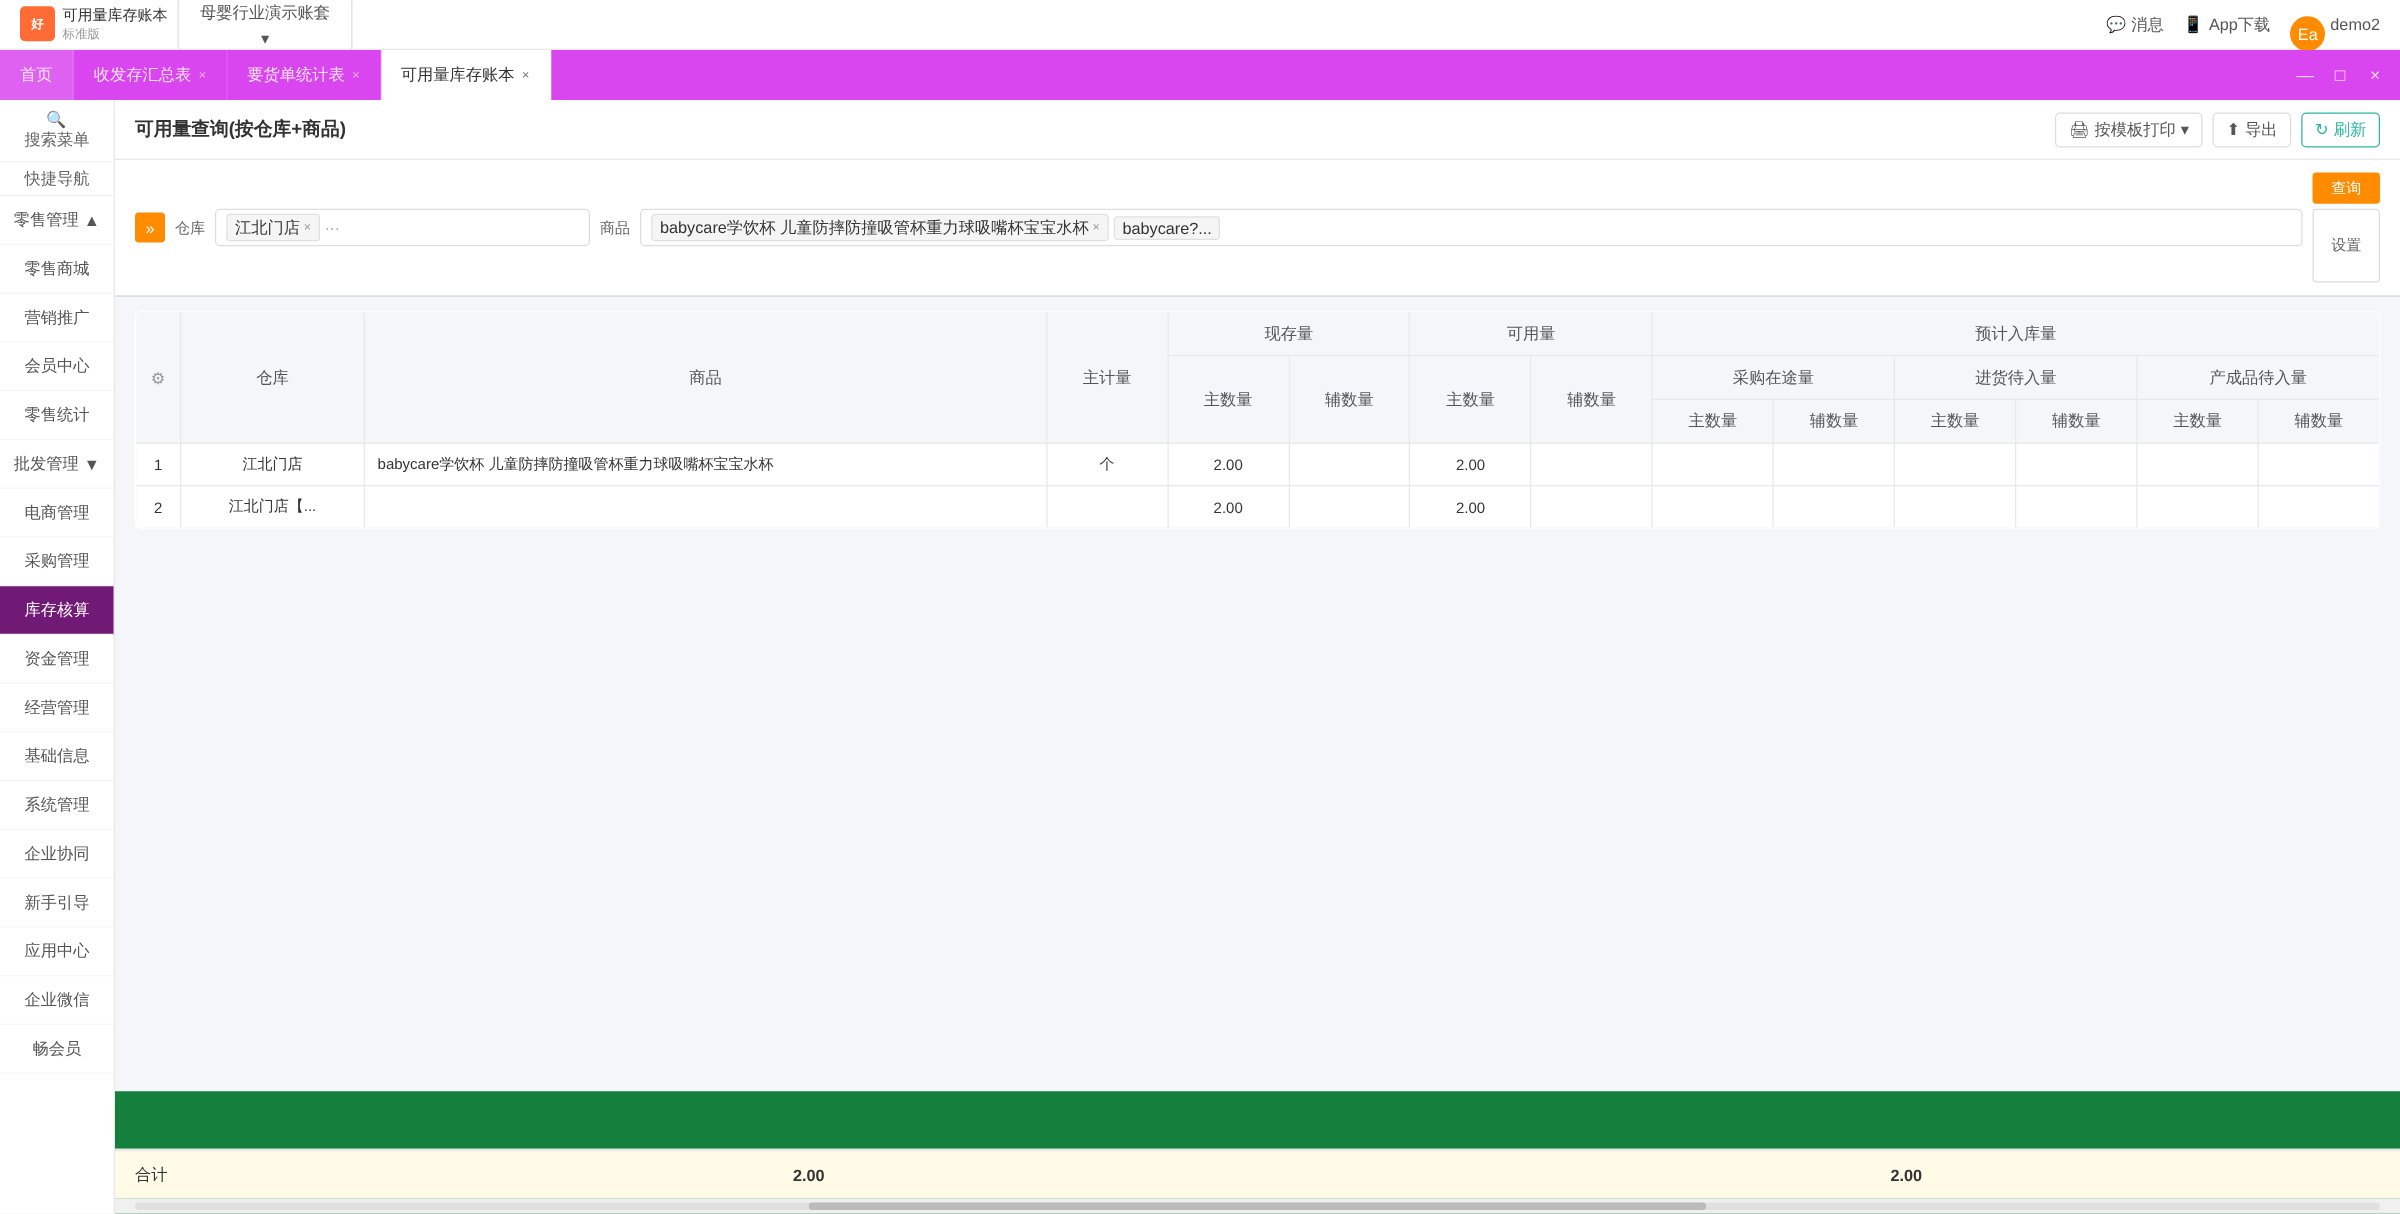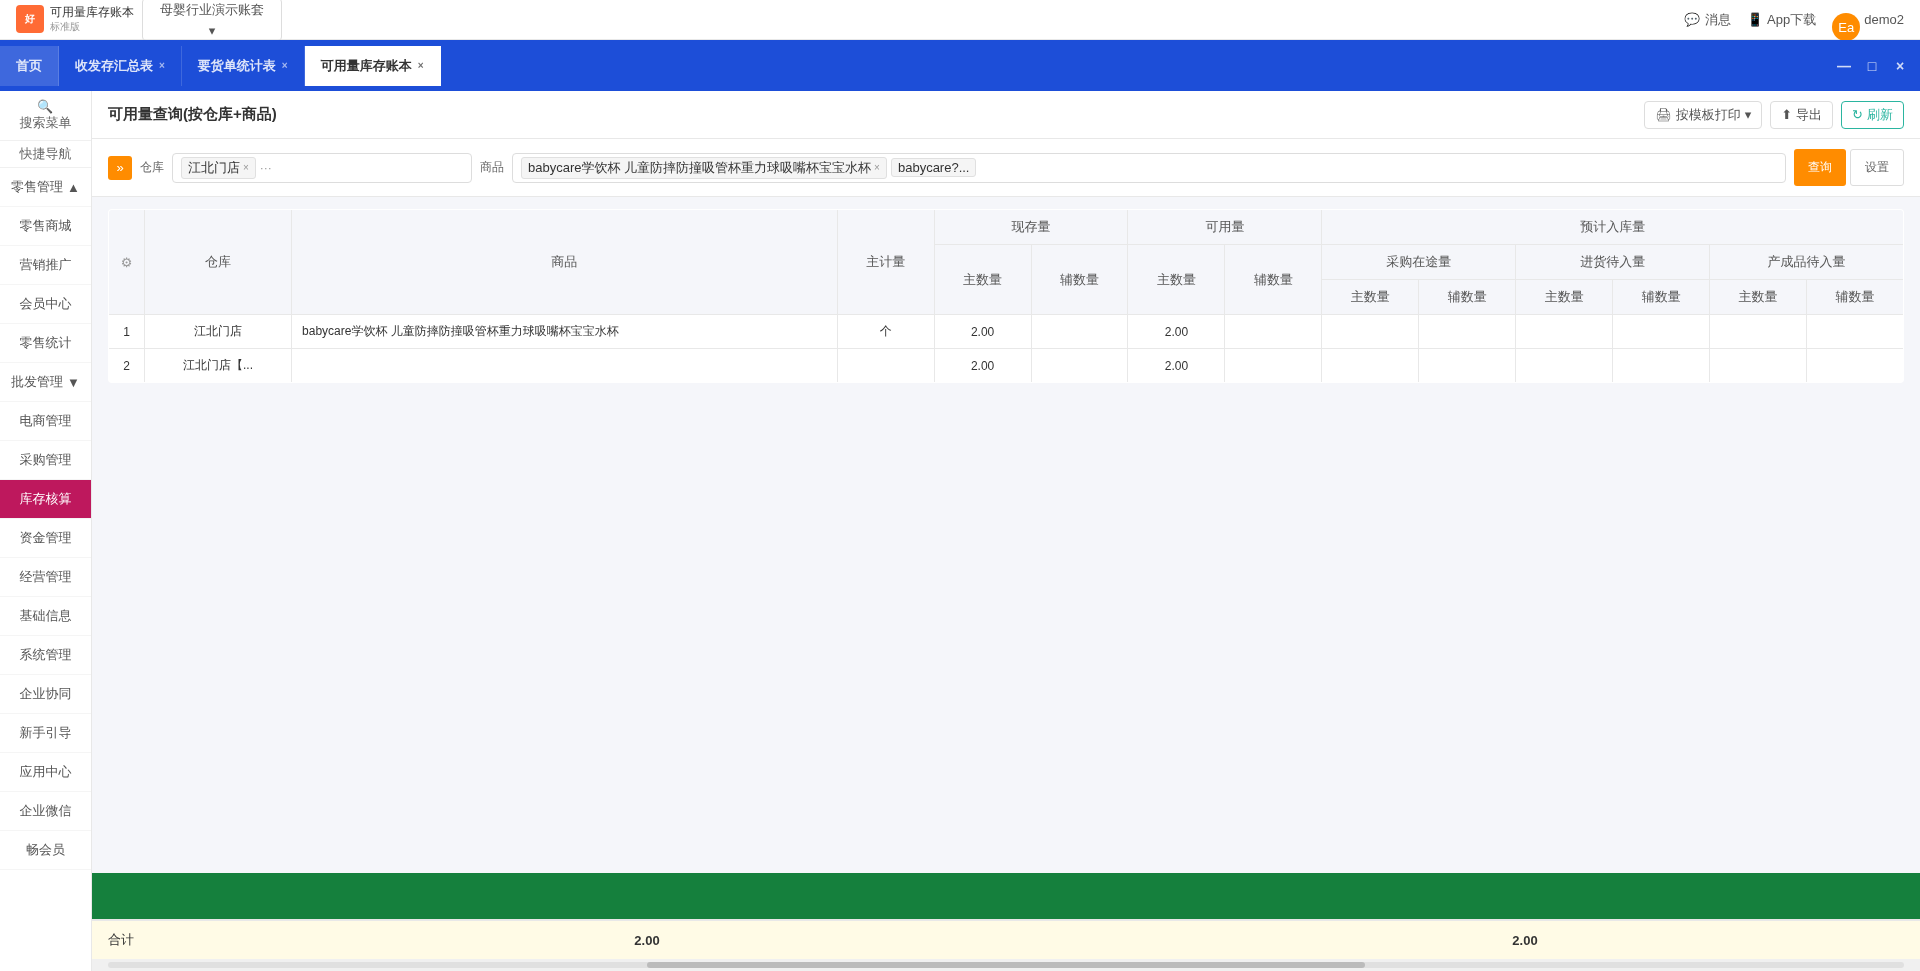--- a/index.html
+++ b/index.html
@@ -81,28 +81,27 @@
       display: flex;
       align-items: center;
       justify-content: center;
       color: white;
       font-size: 11px;
       margin-top: 15px;
     }
 
     
     .tab-bar {
-      height: 51px;
-      background: #1d4ed8;
+      height: 40px;
+      background: #d946ef;
       display: flex;
       align-items: center;
       padding: 0 0 0 0;
       flex-shrink: 0;
       position: relative;
-      font-weight: bold;
     }
     .tab-item {
       height: 40px;
       display: flex;
       align-items: center;
       padding: 0 16px;
       cursor: pointer;
       color: rgba(255,255,255,0.85);
       font-size: 13px;
       gap: 6px;
@@ -178,21 +177,21 @@
       color: #555;
       cursor: pointer;
       text-align: center;
       display: flex;
       flex-direction: column;
       align-items: center;
       gap: 3px;
       border-bottom: 1px solid #f5f5f5;
     }
     .sidebar-item.active {
-      background: #be185d;
+      background: #701a75;
       color: white;
       align-items: center;
     }
     .sidebar-item.has-arrow {
       flex-direction: row;
       justify-content: center;
       gap: 4px;
     }
 
     
@@ -297,40 +296,40 @@
       color: #999;
       font-size: 10px;
     }
     .filter-more {
       color: #999;
       cursor: pointer;
       font-size: 12px;
     }
     .filter-actions {
       display: flex;
-      flex-direction: row;
+      flex-direction: column;
       gap: 4px;
       margin-left: auto;
       flex-shrink: 0;
     }
     .query-btn {
       background: #ff8c00;
       color: white;
       border: none;
       border-radius: 3px;
       padding: 4px 14px;
       cursor: pointer;
       font-size: 12px;
     }
     .setting-btn {
       background: #fff;
       color: #666;
       border: 1px solid #ddd;
       border-radius: 3px;
-      padding: 9px 14px;
+      padding: 20px 14px;
       cursor: pointer;
       font-size: 12px;
     }
 
     
     .table-container {
       flex: 1;
       overflow: auto;
       padding: 12px 16px;
       background: #f5f6fa;

